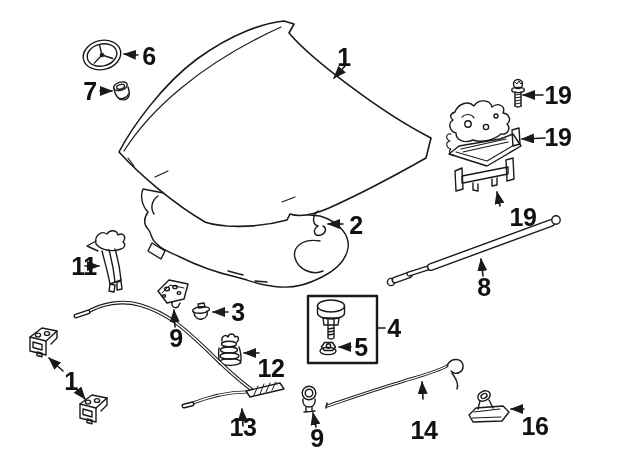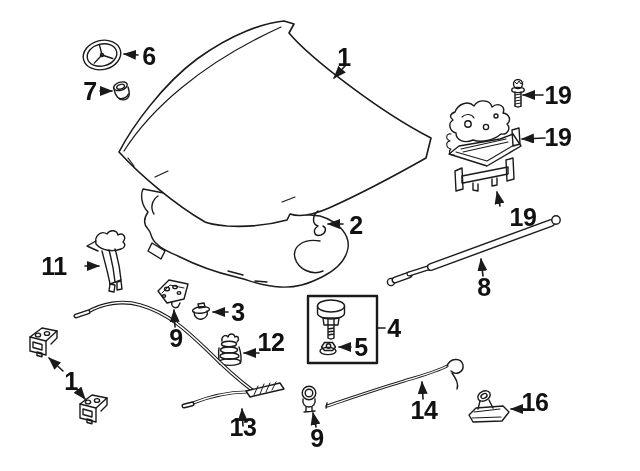--- a/index.html
+++ b/index.html
@@ -243,22 +243,22 @@
   <div class="callout" style="left:344px;top:57px">1</div>
   <div class="callout" style="left:356px;top:225px">2</div>
   <div class="callout" style="left:238px;top:312px">3</div>
   <div class="callout" style="left:394px;top:328px">4</div>
   <div class="callout" style="left:361px;top:347px">5</div>
   <div class="callout" style="left:149px;top:56px">6</div>
   <div class="callout" style="left:90px;top:91px">7</div>
   <div class="callout" style="left:484px;top:287px">8</div>
   <div class="callout" style="left:176px;top:338px">9</div>
   <div class="callout" style="left:71px;top:381px">1</div>
-  <div class="callout" style="left:54px;top:266px">11</div>
-  <div class="callout" style="left:271px;top:342px">12</div>
+  <div class="callout" style="left:84px;top:266px">11</div>
+  <div class="callout" style="left:271px;top:368px">12</div>
   <div class="callout" style="left:243px;top:427px">13</div>
-  <div class="callout" style="left:424px;top:410px">14</div>
+  <div class="callout" style="left:424px;top:430px">14</div>
   <div class="callout" style="left:317px;top:438px">9</div>
-  <div class="callout" style="left:535px;top:402px">16</div>
+  <div class="callout" style="left:535px;top:426px">16</div>
   <div class="callout" style="left:558px;top:137px">19</div>
   <div class="callout" style="left:558px;top:95px">19</div>
   <div class="callout" style="left:523px;top:217px">19</div>
 </div>
 
 </body></html>

